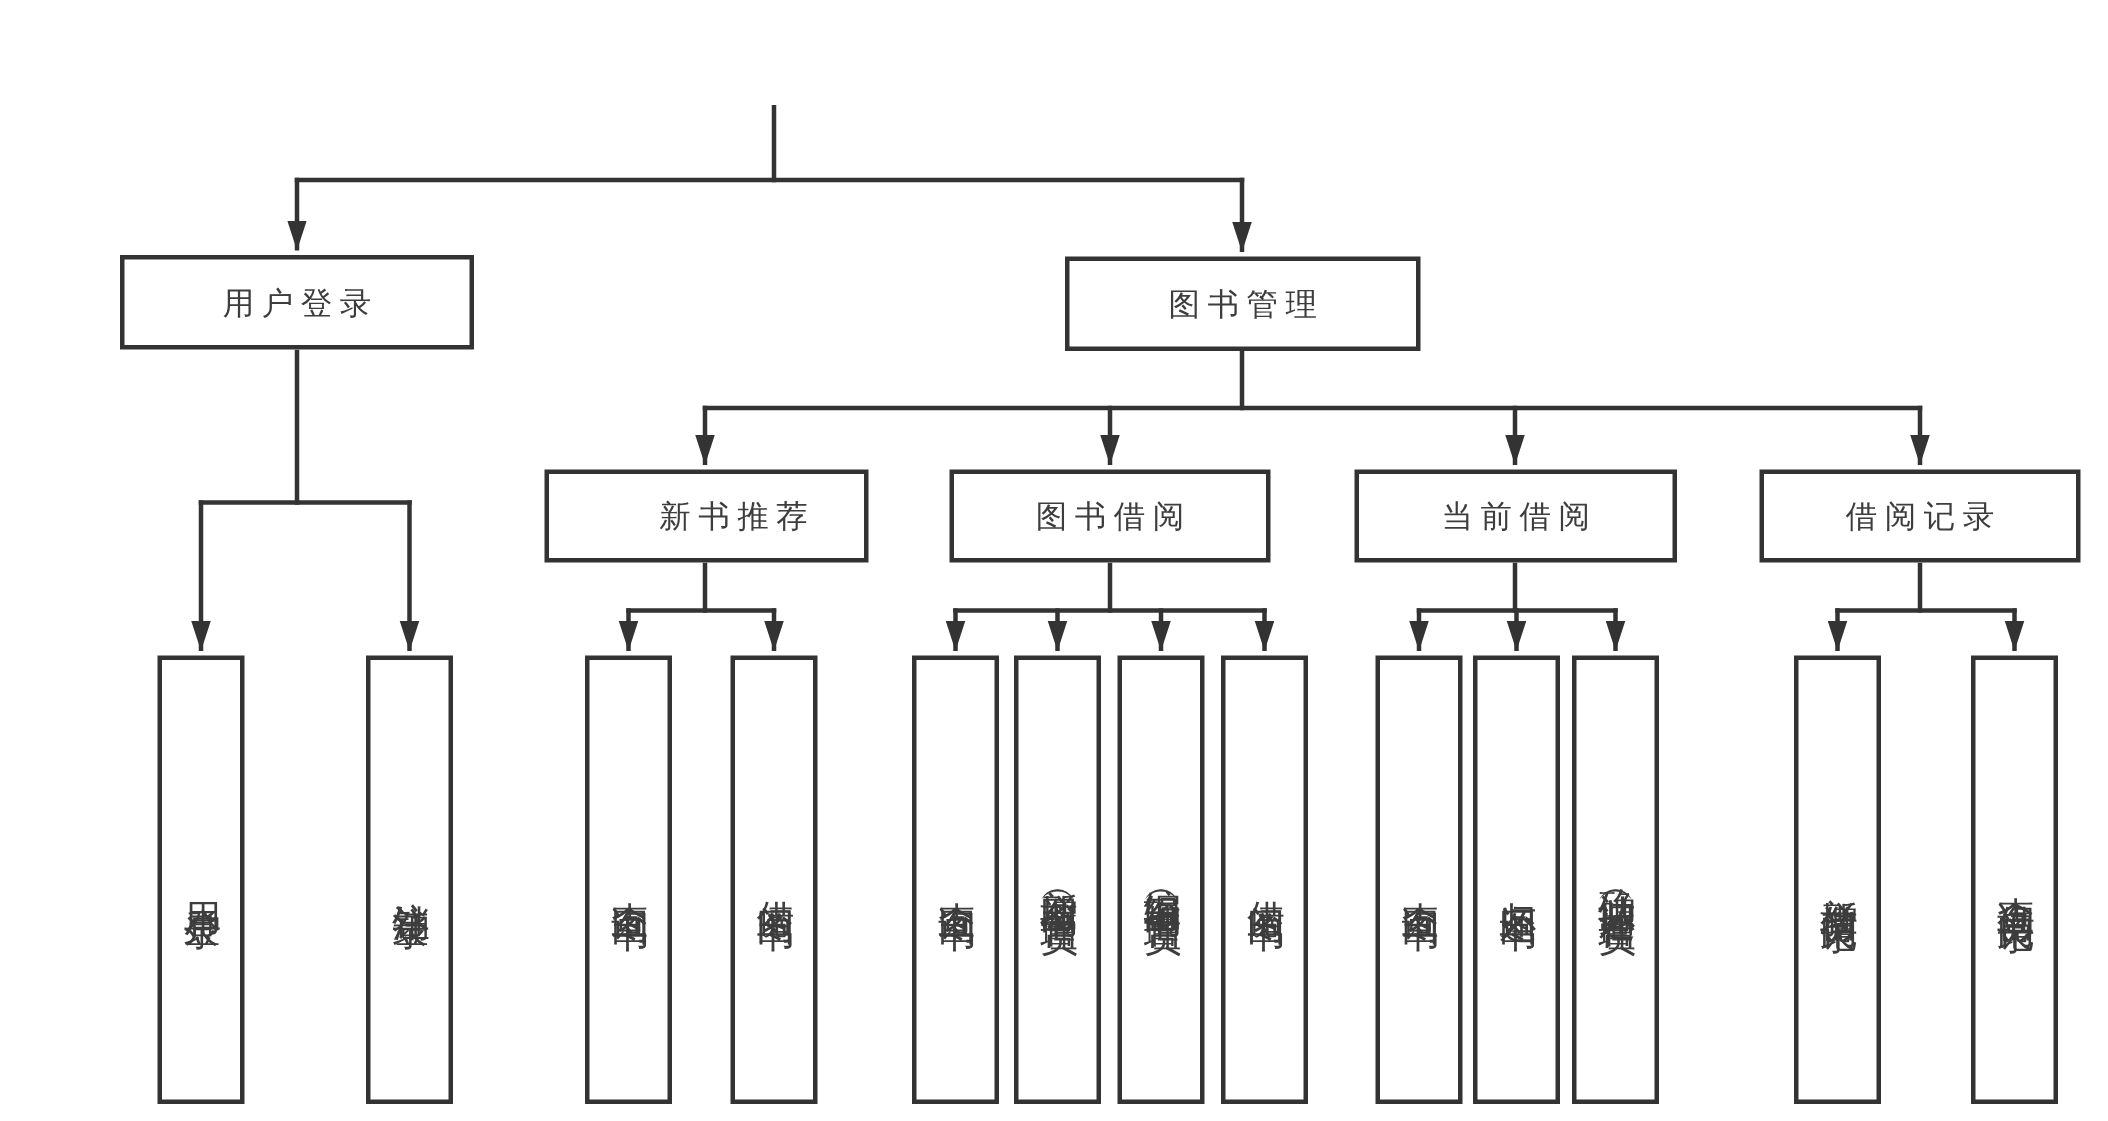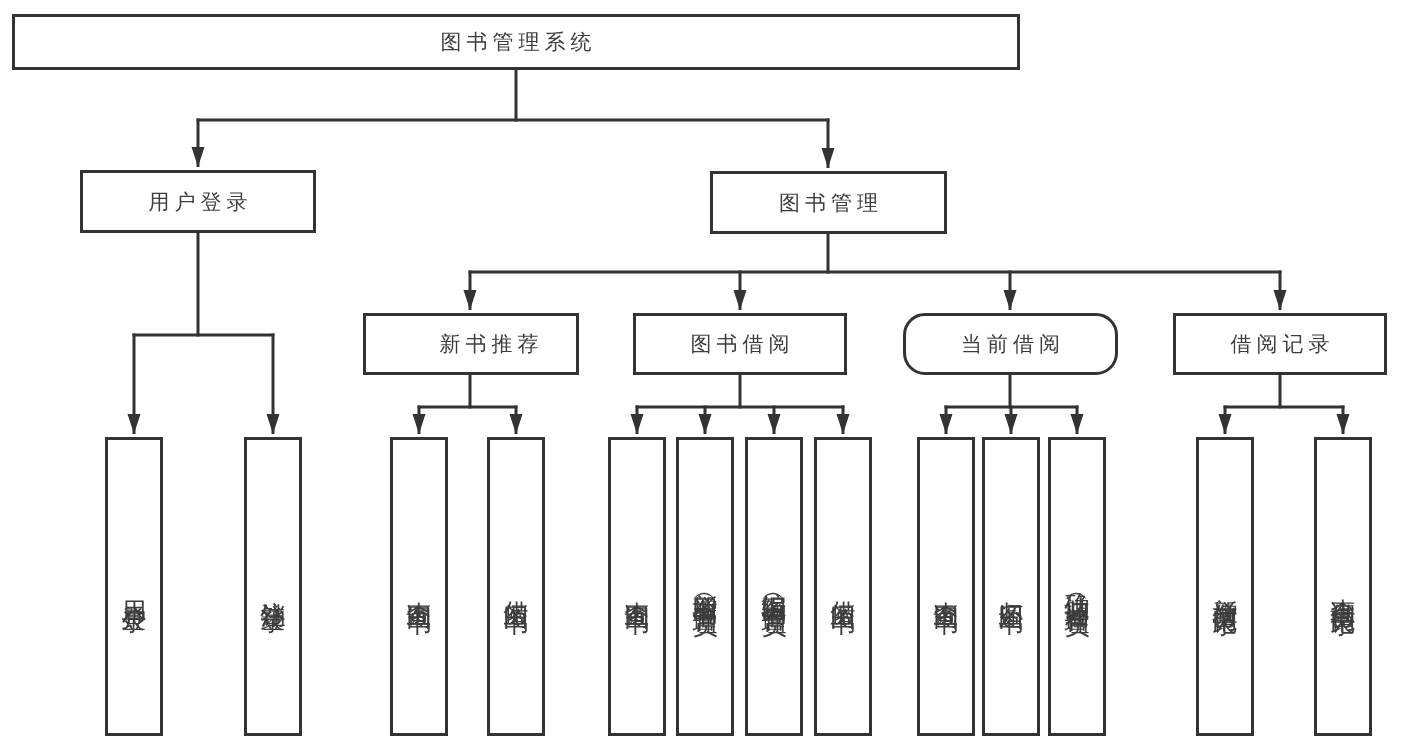--- a/index.html
+++ b/index.html
@@ -114,38 +114,35 @@
       <line x1="774" y1="405.5" x2="774" y2="434" marker-end="url(#arrowhead)"></line>
       <line x1="843" y1="405.5" x2="843" y2="434" marker-end="url(#arrowhead)"></line>
       <line x1="946" y1="405.5" x2="946" y2="434" marker-end="url(#arrowhead)"></line>
       <line x1="1011" y1="405.5" x2="1011" y2="434" marker-end="url(#arrowhead)"></line>
       <line x1="1077" y1="405.5" x2="1077" y2="434" marker-end="url(#arrowhead)"></line>
       <line x1="1225" y1="405.5" x2="1225" y2="434" marker-end="url(#arrowhead)"></line>
       <line x1="1343" y1="405.5" x2="1343" y2="434" marker-end="url(#arrowhead)"></line>
     </g>
   </svg>
 
-  <div class="box" style="left:12px; top:14px; width:1008px; height:56px;">
-    <span>图书管理系统</span>
-  </div>
 
   <div class="box" style="left:80px; top:170px; width:236px; height:63px;">
     <span>用户登录</span>
   </div>
   <div class="box" style="left:710px; top:171px; width:237px; height:63px;text-align:right;">
     <span>图书管理</span>
   </div>
 
   <div class="box" style="left:363px; top:313px; width:216px; height:62px;padding-left:36px;">
     <span>新书推荐</span>
   </div>
   <div class="box" style="left:633px; top:313px; width:214px; height:62px;">
     <span>图书借阅</span>
   </div>
-  <div class="box" style="left:903px; top:313px; width:215px; height:62px;border-radius:22px;">
+  <div class="box" style="left:903px; top:313px; width:215px; height:62px;">
     <span>当前借阅</span>
   </div>
   <div class="box" style="left:1173px; top:313px; width:214px; height:62px;">
     <span>借阅记录</span>
   </div>
 
   <div class="vbox" style="left:105px;">
     <span>用户登录</span>
   </div>
   <div class="vbox" style="left:244px;">

